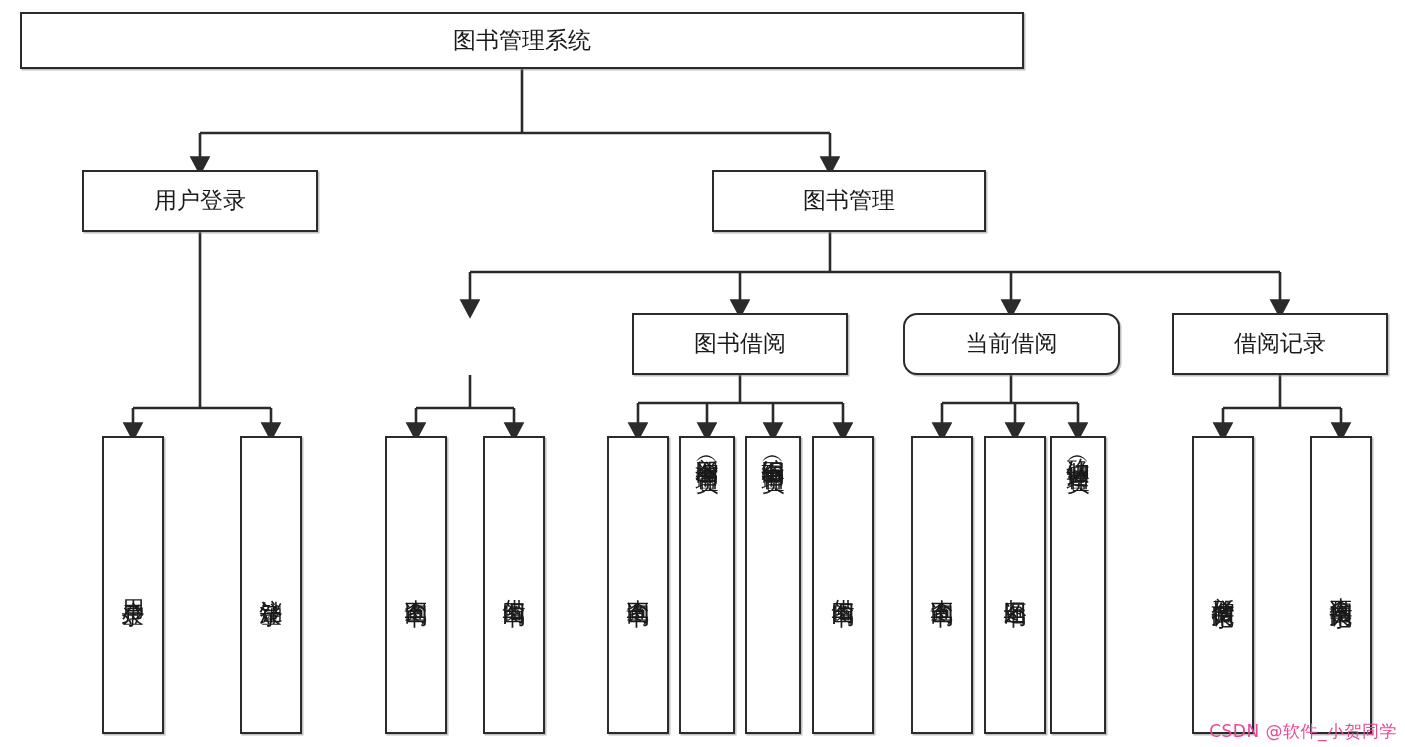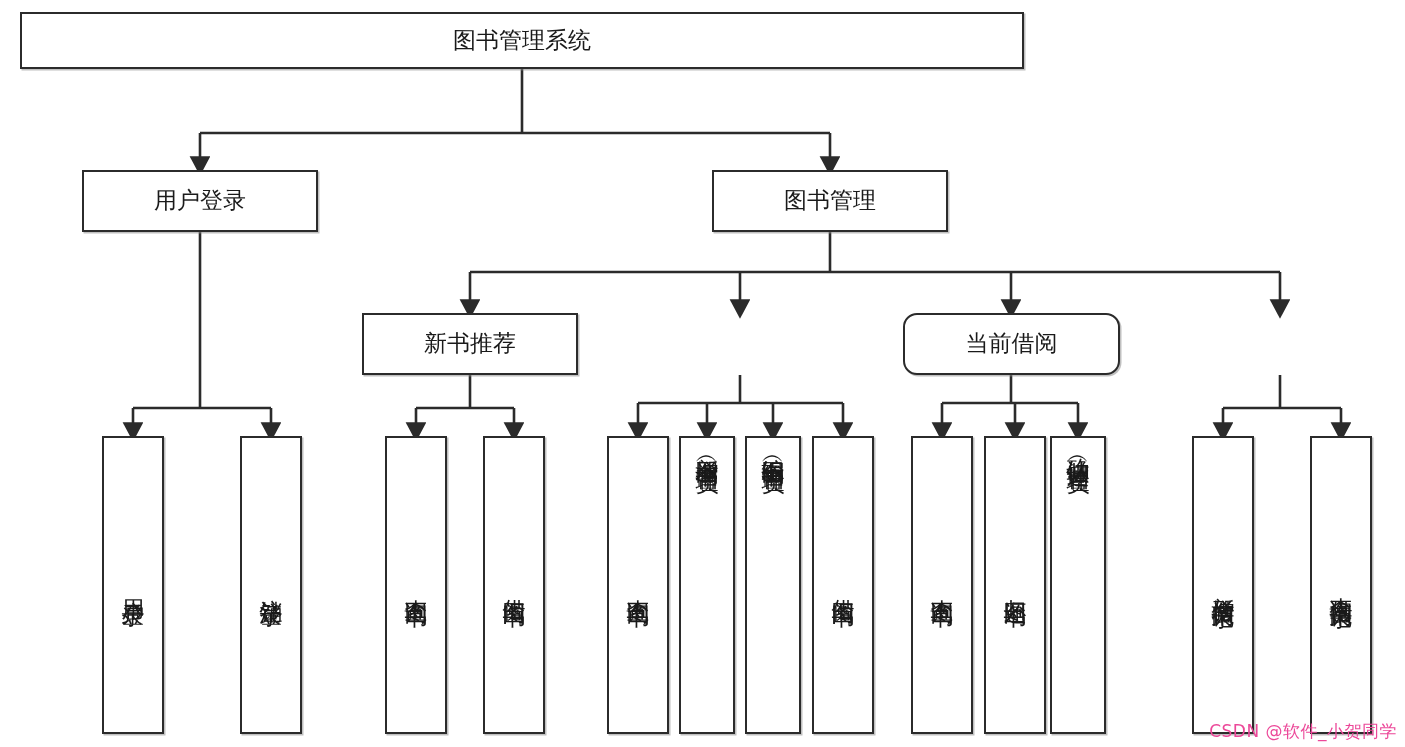--- a/index.html
+++ b/index.html
@@ -131,29 +131,32 @@
     </g>
   </svg>
 
   <div class="node root horizontal" id="n-root" style="left: 20px; top: 12px; width: 1004px; height: 57px;">
     <span class="label">图书管理系统</span>
   </div>
 
   <div class="node horizontal" id="n-l2-0" style="left: 82px; top: 170px; width: 236px; height: 62px;">
     <span class="label">用户登录</span>
   </div>
-  <div class="node horizontal" id="n-l2-1" style="left: 712px; top: 170px; width: 236px; height: 62px; font-family: Liberation Serif, serif;">
+  <div class="node horizontal" id="n-l2-1" style="left: 712px; top: 170px; width: 274px; height: 62px; font-family: Liberation Serif, serif;">
     <span class="label">图书管理</span>
   </div>
 
-  <div class="node horizontal" id="n-l3-0" style="left: 362px; top: 313px; width: 216px; height: 62px;">
-    <span class="label">新书推荐</span>
+  <div class="node horizontal" id="n-l3-1" style="left: 632px; top: 313px; width: 216px; height: 62px;">
+    <span class="label">图书借阅</span>
   </div>
   <div class="node horizontal" id="n-l3-2" style="left: 903px; top: 313px; width: 217px; height: 62px; border-radius: 14px;">
     <span class="label">当前借阅</span>
+  </div>
+  <div class="node horizontal" id="n-l3-3" style="left: 1172px; top: 313px; width: 216px; height: 62px;">
+    <span class="label">借阅记录</span>
   </div>
 
   <div class="node leaf center-v" id="n-leaf-0" style="left: 102px; top: 436px; width: 62px; height: 298px;">
     <span class="label">用户登录</span>
   </div>
   <div class="node leaf center-v" id="n-leaf-1" style="left: 240px; top: 436px; width: 62px; height: 298px;">
     <span class="label">注销登录</span>
   </div>
   <div class="node leaf center-v" id="n-leaf-2" style="left: 385px; top: 436px; width: 62px; height: 298px;">
     <span class="label">查询图书</span>

